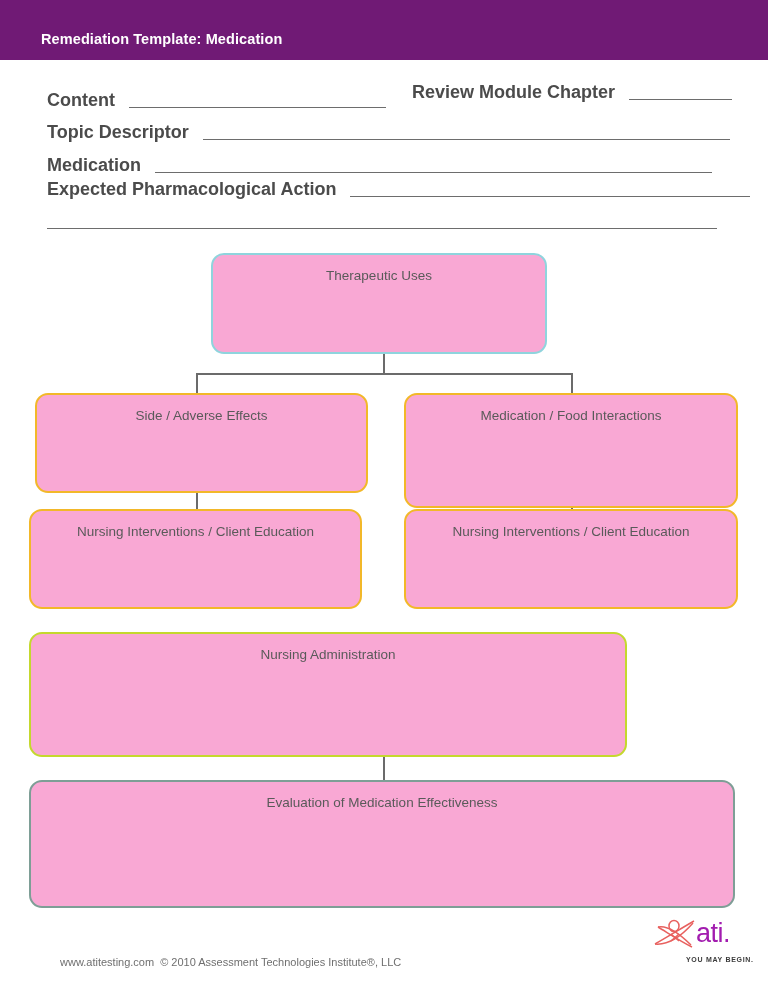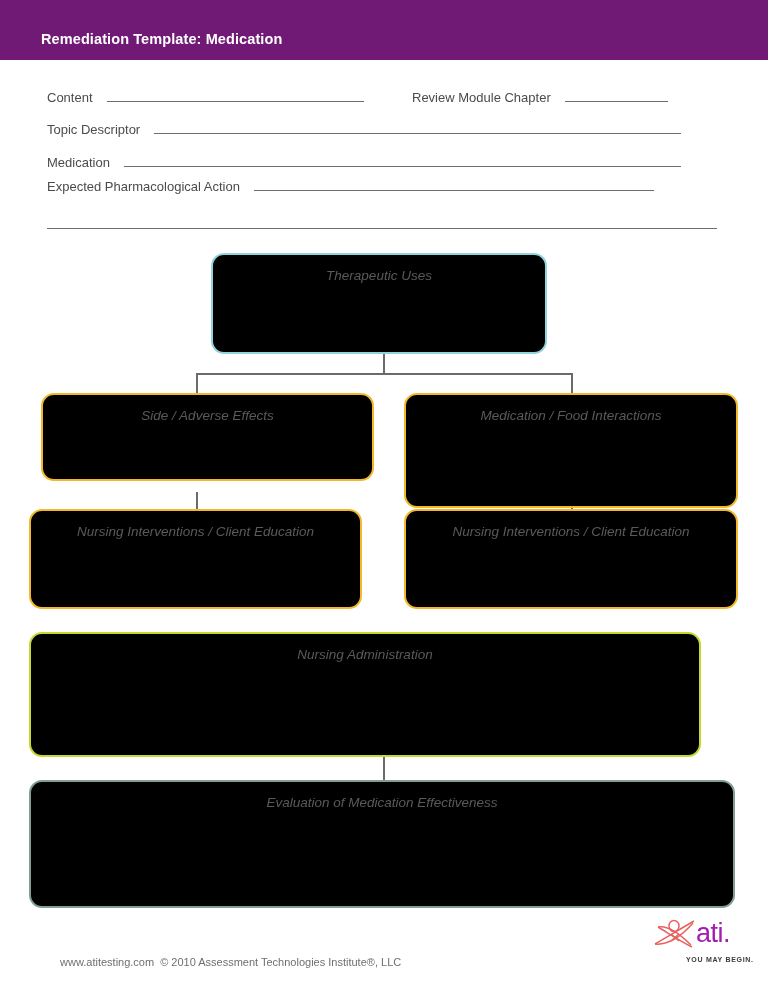--- a/index.html
+++ b/index.html
@@ -42,33 +42,33 @@
     top: 60px;
     width: 768px;
   }
   .form-row {
     position: absolute;
     display: flex;
     align-items: baseline;
     white-space: nowrap;
   }
   .form-label {
-    font-size: 13px;
+    font-size: 18px;
     color: #4b4b4b;
-    font-weight: normal;
+    font-weight: bold;
   }
   .rule {
     border-bottom: 1.2px solid #6d6d6d;
     height: 0;
     align-self: flex-end;
     margin-bottom: 3px;
   }
 
   .row-content      { left: 47px;  top: 30px; }
-  .row-rmc          { left: 412px; top: 30px; }
+  .row-rmc          { left: 412px; top: 22px; }
   .row-topic        { left: 47px;  top: 62px; }
   .row-medication   { left: 47px;  top: 95px; }
   .row-epa          { left: 47px;  top: 119px; }
   .row-blank        { left: 47px;  top: 168px; }
   .gap-md { width: 14px; }
 
   .rule-content { width: 257px; }
   .rule-rmc     { width: 103px; }
   .rule-topic   { width: 527px; }
   .rule-med     { width: 557px; }
@@ -81,59 +81,58 @@
     left: 0;
     top: 0;
     width: 768px;
     height: 994px;
     pointer-events: none;
   }
   .box {
     position: absolute;
     box-sizing: border-box;
     border-radius: 13px;
-    background: #000000;
+    background: #f9a8d4;
     border-width: 2.2px;
     border-style: solid;
     pointer-events: auto;
-    font-style: italic;
   }
   .box-label {
     position: absolute;
     left: 0;
     right: 0;
     top: 13px;
     text-align: center;
     font-size: 13.5px;
     color: #5a5a5a;
     font-family: "Liberation Sans", sans-serif;
   }
 
   .box-therapeutic {
     left: 211px; top: 253px; width: 336px; height: 101px;
     border-color: #8fd4dd;
   }
   .box-side {
-    left: 41px; top: 393px; width: 333px; height: 88px;
+    left: 35px; top: 393px; width: 333px; height: 100px;
     border-color: #f2b829;
   }
   .box-interactions {
     left: 404px; top: 393px; width: 334px; height: 115px;
     border-color: #f2b829;
   }
   .box-nursing-left {
     left: 29px; top: 509px; width: 333px; height: 100px;
     border-color: #f2b829;
   }
   .box-nursing-right {
     left: 404px; top: 509px; width: 334px; height: 100px;
     border-color: #f2b829;
   }
   .box-administration {
-    left: 29px; top: 632px; width: 672px; height: 125px;
+    left: 29px; top: 632px; width: 598px; height: 125px;
     border-color: #c4d82e;
   }
   .box-evaluation {
     left: 29px; top: 780px; width: 706px; height: 128px;
     border-color: #7e9e96;
     padding-left: 20px;
   }
 
   
   .conn {

